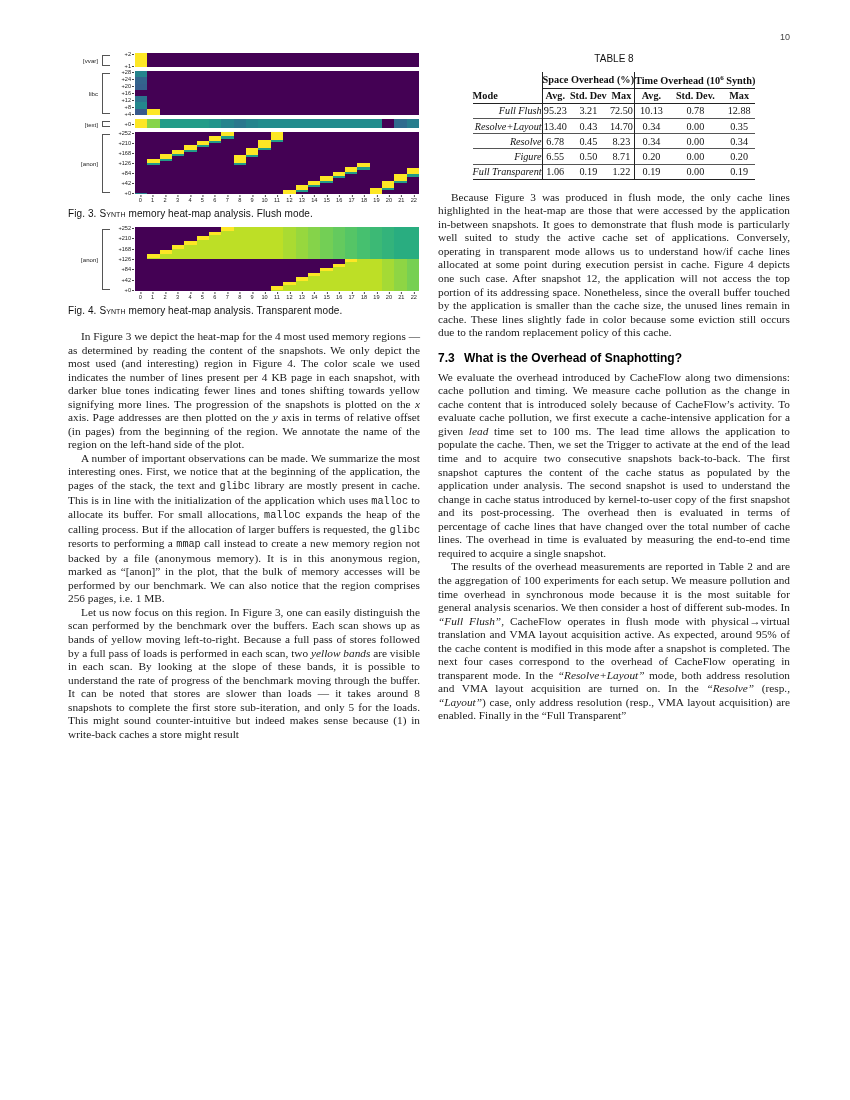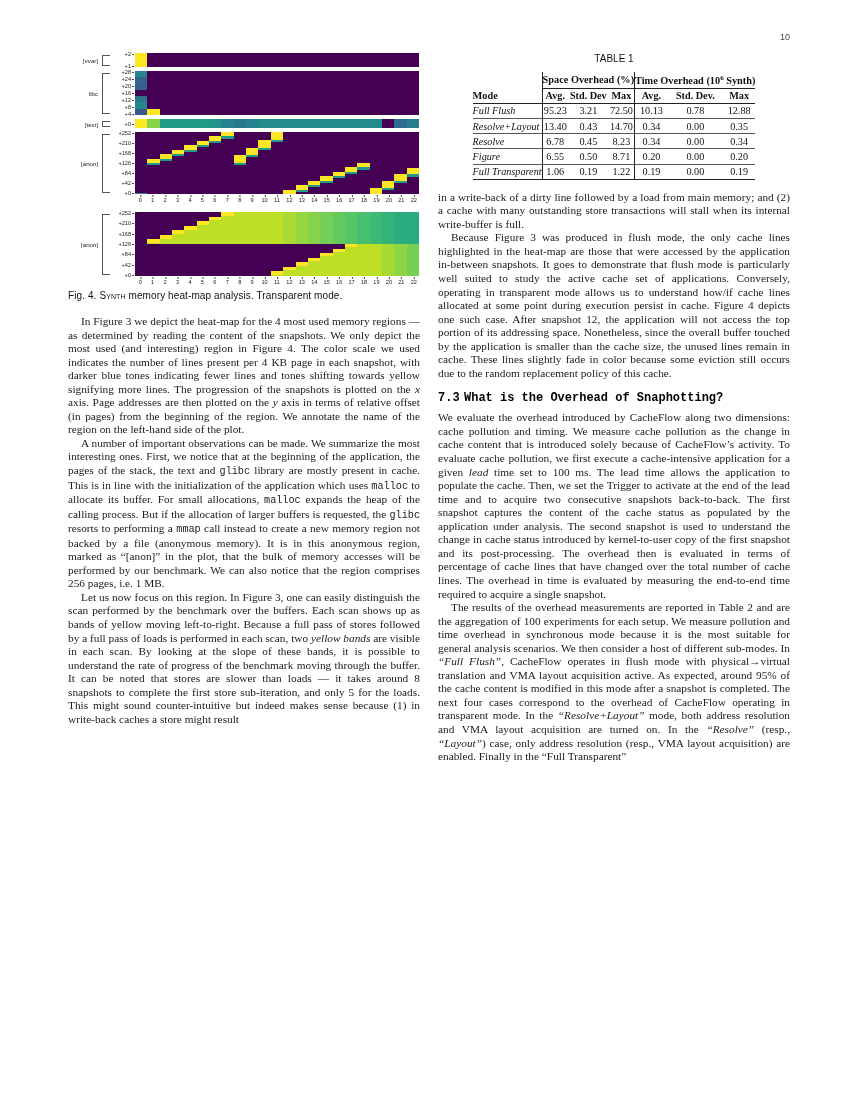--- a/index.html
+++ b/index.html
@@ -33,21 +33,21 @@
     margin:0 0 0 0;
     text-indent:13px;
     -webkit-hyphens:auto; hyphens:auto;
     color:#1a1a1a;
   }
   p.body.noind{text-indent:0;}
   .mono{font-family:"Liberation Mono", monospace; font-size:10.2px;}
   .it{font-style:italic;}
 
   h3.sec{
-    font-family:Liberation Mono, monospace;
+    font-family:Liberation Sans, sans-serif;
     font-size:12px;
     font-weight:bold;
     margin:11px 0 6px 0;
     color:#000;
   }
   h3.sec .num{display:inline-block;width:26px;}
 
   
   .figbox{position:relative;}
   .figcap{
@@ -108,21 +108,21 @@
   table.t2{
     border-collapse:collapse;
     margin:0 auto;
     font-size:10.2px;
     color:#111;
   }
   table.t2 td,table.t2 th{padding:1.6px 0; white-space:nowrap;}
   .gh{ text-align:center; font-weight:bold; font-size:10.3px;}
   .ch{ text-align:center; font-weight:bold; font-size:10.2px;}
   .modehead{text-align:left; font-weight:bold; font-size:10.3px; padding-right:10px;}
-  td.mode{ font-style:italic; text-align:left; padding-right:12px;}
+  td.mode{ font-style:italic; text-align:right; padding-right:12px;}
   td.num{ text-align:center; }
   .vsep{border-left:1px solid #222;}
   .rule-top{border-top:1.6px solid #222;}
   .rule-thin{border-top:0.8px solid #555;}
   .rule-bot{border-bottom:1.6px solid #222;}
   .grpline{border-bottom:0.8px solid #222;}
   .pad-l{padding-left:11px;}
   .pad-r{padding-right:11px;}
   sup.exp{font-size:7px; vertical-align:super;}
 </style>
@@ -291,20 +291,25 @@
               <span class="xtick" style="left: 71.7391%;">16</span>
               <span class="xtick" style="left: 76.087%;">17</span>
               <span class="xtick" style="left: 80.4348%;">18</span>
               <span class="xtick" style="left: 84.7826%;">19</span>
               <span class="xtick" style="left: 89.1304%;">20</span>
               <span class="xtick" style="left: 93.4783%;">21</span>
               <span class="xtick" style="left: 97.8261%;">22</span>
             </div>
           </div>
         </div>
+      <div class="figcap">
+        <span>Fig. 3.</span>
+        <span class="sc">Synth</span>
+        <span>memory heat-map analysis. Flush mode.</span>
+      </div>
     </div>
 
     <div class="figbox" style="margin-top:7px;">
       <div class="hm-wrap" id="fig4">
           <div class="hm-row" style="height: 66px;">
             <div class="hm-braces">
               <div class="regname" style="top: 50%;">[anon]</div>
               <div class="brace" style="top: 3px; height: 59px;"></div>
             </div>
             <div class="hm-ylab">
@@ -408,21 +413,21 @@
       <p class="body"><span>In Figure 3 we depict the heat-map for the 4 most used memory regions — as determined by reading the content of the snapshots. We only depict the most used (and interesting) region in Figure 4. The color scale we used indicates the number of lines present per 4 KB page in each snapshot, with darker blue tones indicating fewer lines and tones shifting towards yellow signifying more lines. The progression of the snapshots is plotted on the </span><span class="it">x</span><span> axis. Page addresses are then plotted on the </span><span class="it">y</span><span> axis in terms of relative offset (in pages) from the beginning of the region. We annotate the name of the region on the left-hand side of the plot.</span></p>
       <p class="body"><span>A number of important observations can be made. We summarize the most interesting ones. First, we notice that at the beginning of the application, the pages of the stack, the text and </span><span class="mono">glibc</span><span> library are mostly present in cache. This is in line with the initialization of the application which uses </span><span class="mono">malloc</span><span> to allocate its buffer. For small allocations, </span><span class="mono">malloc</span><span> expands the heap of the calling process. But if the allocation of larger buffers is requested, the </span><span class="mono">glibc</span><span> resorts to performing a </span><span class="mono">mmap</span><span> call instead to create a new memory region not backed by a file (anonymous memory). It is in this anonymous region, marked as “[anon]” in the plot, that the bulk of memory accesses will be performed by our benchmark. We can also notice that the region comprises 256 pages, i.e. 1 MB.</span></p>
       <p class="body"><span>Let us now focus on this region. In Figure 3, one can easily distinguish the scan performed by the benchmark over the buffers. Each scan shows up as bands of yellow moving left-to-right. Because a full pass of stores followed by a full pass of loads is performed in each scan, two </span><span class="it">yellow bands</span><span> are visible in each scan. By looking at the slope of these bands, it is possible to understand the rate of progress of the benchmark moving through the buffer. It can be noted that stores are slower than loads — it takes around 8 snapshots to complete the first store sub-iteration, and only 5 for the loads. This might sound counter-intuitive but indeed makes sense because (1) in write-back caches a store might result</span></p>
     </div>
   </div>
 
   <div class="col-right">
 
     <div>
       <div class="tbl-title">
-        <div>TABLE 1</div>
+        <div>TABLE 8</div>
       </div>
       <table class="t2">
         <thead>
           <tr>
             <th></th>
             <th class="gh grpline vsep pad-l pad-r" colspan="3">Space Overhead (%)</th>
             <th class="gh grpline vsep pad-l pad-r" colspan="3"><span>Time Overhead (10</span><span class="it"></span><sup class="exp">6</sup><span> Synth)</span></th>
           </tr>
           <tr>
             <th class="modehead">Mode</th>
@@ -478,21 +483,20 @@
               <td class="num rule-thin rule-bot pad-r">1.22</td>
               <td class="num rule-thin rule-bot vsep pad-l">0.19</td>
               <td class="num rule-thin rule-bot">0.00</td>
               <td class="num rule-thin rule-bot pad-r">0.19</td>
             </tr>
           </tbody>
       </table>
     </div>
 
     <div style="margin-top:11px;">
-      <p class="body noind">in a write-back of a dirty line followed by a load from main memory; and (2) a cache with many outstanding store transactions will stall when its internal write-buffer is full.</p>
       <p class="body">Because Figure 3 was produced in flush mode, the only cache lines highlighted in the heat-map are those that were accessed by the application in-between snapshots. It goes to demonstrate that flush mode is particularly well suited to study the active cache set of applications. Conversely, operating in transparent mode allows us to understand how/if cache lines allocated at some point during execution persist in cache. Figure 4 depicts one such case. After snapshot 12, the application will not access the top portion of its addressing space. Nonetheless, since the overall buffer touched by the application is smaller than the cache size, the unused lines remain in cache. These lines slightly fade in color because some eviction still occurs due to the random replacement policy of this cache.</p>
 
       <h3 class="sec"><span class="num">7.3</span><span>What is the Overhead of Snaphotting?</span></h3>
 
       <p class="body noind"><span>We evaluate the overhead introduced by CacheFlow along two dimensions: cache pollution and timing. We measure cache pollution as the change in cache content that is introduced solely because of CacheFlow’s activity. To evaluate cache pollution, we first execute a cache-intensive application for a given </span><span class="it">lead</span><span> time set to 100 ms. The lead time allows the application to populate the cache. Then, we set the Trigger to activate at the end of the lead time and to acquire two consecutive snapshots back-to-back. The first snapshot captures the content of the cache status as populated by the application under analysis. The second snapshot is used to understand the change in cache status introduced by kernel-to-user copy of the first snapshot and its post-processing. The overhead then is evaluated in terms of percentage of cache lines that have changed over the total number of cache lines. The overhead in time is evaluated by measuring the end-to-end time required to acquire a single snapshot.</span></p>
       <p class="body"><span>The results of the overhead measurements are reported in Table 2 and are the aggregation of 100 experiments for each setup. We measure pollution and time overhead in synchronous mode because it is the most suitable for general analysis scenarios. We then consider a host of different sub-modes. In </span><span class="it">“Full Flush”</span><span>, CacheFlow operates in flush mode with physical→virtual translation and VMA layout acquisition active. As expected, around 95% of the cache content is modified in this mode after a snapshot is completed. The next four cases correspond to the overhead of CacheFlow operating in transparent mode. In the </span><span class="it">“Resolve+Layout”</span><span> mode, both address resolution and VMA layout acquisition are turned on. In the </span><span class="it">“Resolve”</span><span> (resp., </span><span class="it">“Layout”</span><span>) case, only address resolution (resp., VMA layout acquisition) are enabled. Finally in the “Full Transparent”</span></p>
     </div>
   </div>
 </div>
 

